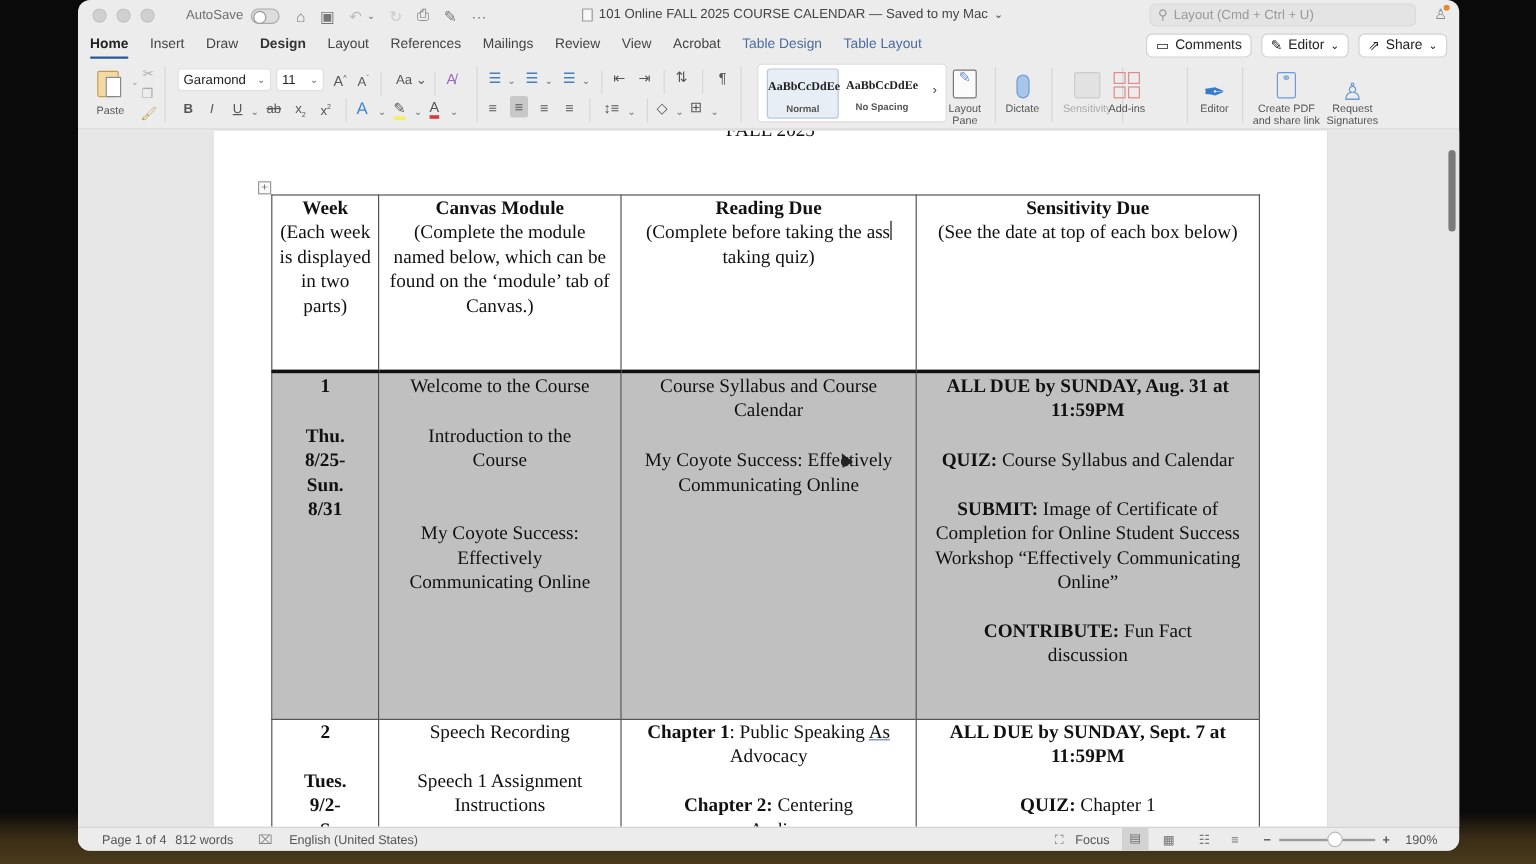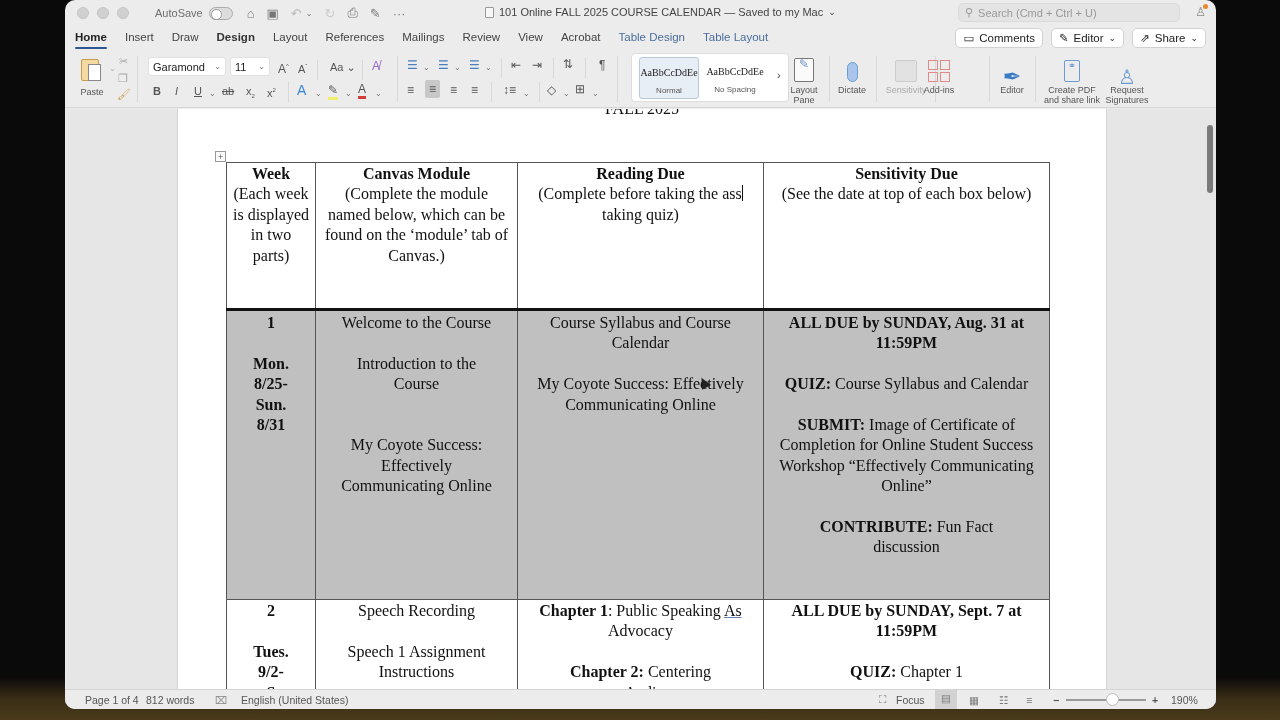--- a/index.html
+++ b/index.html
@@ -37,21 +37,21 @@
   .grp-sep { position: absolute; top: 6px; width: 1px; height: 46px; background: #d8d8d8; }
   .paste { position: absolute; left: 12px; top: 6px; width: 30px; text-align: center; }
   .clip { width: 22px; height: 26px; margin: 0 auto; position: relative; }
   .clip .board { position: absolute; left: 0; top: 3px; width: 18px; height: 22px; background: #f5d9a3; border: 1px solid #c89b4d; border-radius: 2px; }
   .clip .paper { position: absolute; left: 7px; top: 8px; width: 13px; height: 17px; background: #fff; border: 1px solid #888; }
   .mini-ic { position: absolute; color: #aaa; font-size: 11px; }
   .font-box { position: absolute; top: 7px; height: 19px; background: #fff; border-radius: 3px; border: 1px solid #e0e0e0; font-size: 11px; color: #222; display: flex; align-items: center; padding-left: 4px; justify-content: space-between; padding-right: 4px; }
   .ic { position: absolute; font-size: 12px; color: #555; line-height: 14px; }
   .ic.sm { font-size: 8px; color: #777; }
   .styles-box { position: absolute; left: 566px; top: 3px; width: 158px; height: 49px; background: #fff; border-radius: 4px; border: 1px solid #ddd; }
-  .style-card { position: absolute; top: 3px; width: 60px; height: 42px; border-radius: 3px; text-align: center; font-family: "Liberation Serif", serif; font-size: 10px; color: #222; padding-top: 9px; }
+  .style-card { position: absolute; top: 3px; width: 60px; height: 42px; border-radius: 3px; text-align: center; font-family: "Liberation Serif", serif; font-size: 10px; color: #222; padding-top: 9px; font-weight: bold; }
   .style-card .lbl { font-family: "Liberation Sans", sans-serif; font-size: 8px; color: #555; margin-top: 8px; }
   .style-card.sel { background: #e8eef5; border: 1px solid #b9c9dc; }
   .big-btn { position: absolute; top: 4px; text-align: center; font-size: 9px; color: #555; line-height: 10px; }
   .big-btn .glyph { height: 28px; display: flex; align-items: flex-end; justify-content: center; margin-bottom: 3px; }
   .big-btn.dis { color: #aaa; }
 
   
   .docarea { position: absolute; left: 1px; top: 109px; width: 1151px; height: 580px; background: #e6e6e6; overflow: hidden; }
   .page { position: absolute; left: 111px; top: 0; width: 930px; height: 600px; background: #fff; border-left: 1px solid #d6d6d6; border-right: 1px solid #d6d6d6; font-family: "Liberation Serif", serif; color: #111; }
   .hdr-line { position: absolute; left: 0; width: 100%; text-align: center; font-size: 16px; }
@@ -105,21 +105,21 @@
       <span>✎</span>
       <span>···</span>
     </div>
     <div class="doc-title">
       <span class="docicon"></span>
       <span>101 Online FALL 2025 COURSE CALENDAR — Saved to my Mac</span>
       <span style="font-size:9px">⌄</span>
     </div>
     <div class="search">
       <span>⚲</span>
-      <span>Search (Cmd + Ctrl + U)</span>
+      <span>Layout (Cmd + Ctrl + U)</span>
     </div>
     <div class="acct">♙<span class="dot"></span></div>
   </div>
 
   <div class="tabs">
     <div class="tab active">Home</div>
     <div class="tab">Insert</div>
     <div class="tab">Draw</div>
     <div class="tab bold">Design</div>
     <div class="tab">Layout</div>
@@ -315,21 +315,21 @@
           <td>
             <div class="b">Sensitivity Due</div>
             <div>(See the date at top of each box below)</div>
           </td>
         </tr>
 
         <tr class="w1">
           <td class="b">
             <div>1</div>
             <div class="gap"></div>
-            <div>Mon.</div>
+            <div>Thu.</div>
             <div>8/25-</div>
             <div>Sun.</div>
             <div>8/31</div>
           </td>
           <td>
             <div>Welcome to the Course</div>
             <div class="gap"></div>
             <div style="padding:0 12px">Introduction to the Course</div>
             <div class="gap"></div>
                 <div class="gap"></div>

